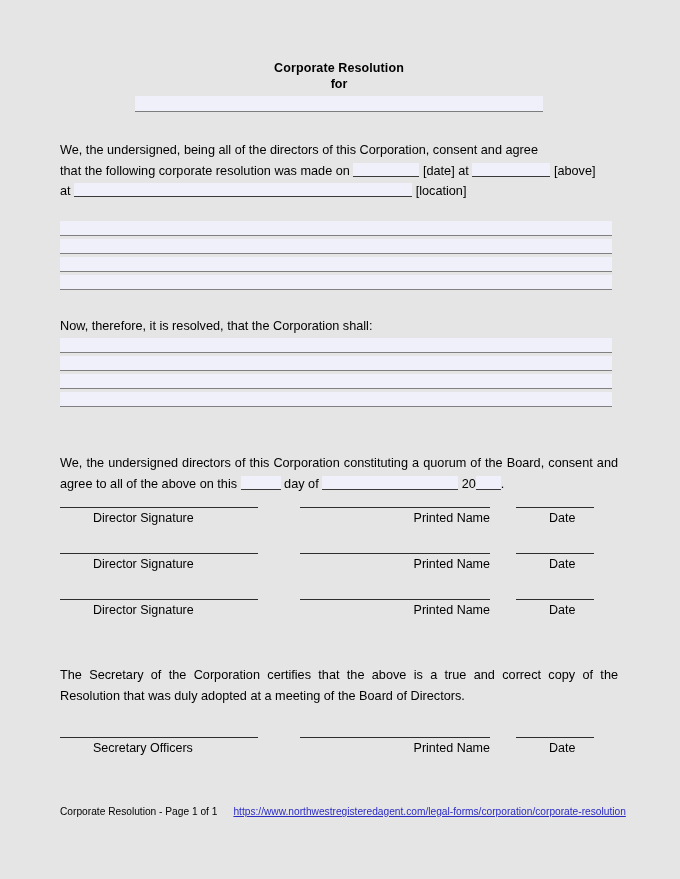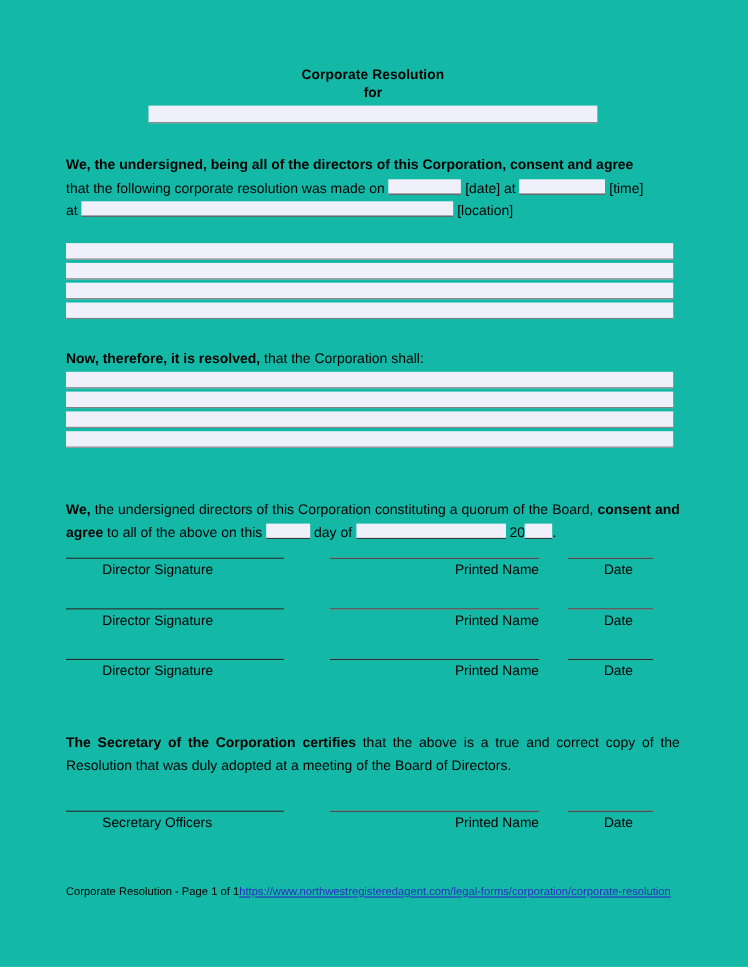--- a/index.html
+++ b/index.html
@@ -14,21 +14,21 @@
     color: #000000;
     position: relative;
     overflow: hidden;
   }
 
   .page {
     position: absolute;
     left: 0; top: 0;
     width: 680px;
     height: 879px;
-    background: #14b8a6;
+    background: #e5e5e5;
   }
 
   
   .content {
     position: absolute;
     left: 60px;
     top: 60px;
     width: 558px;
   }
 
@@ -54,21 +54,21 @@
     border-bottom: 1.6px solid #7d7d7d;
   }
 
   
   p.para {
     margin: 0;
     font-size: 12.7px;
     line-height: 20.5px;
   }
   .justify { text-align: justify; text-align-last: left; }
-  .b { font-weight: bold; }
+  .b { font-weight: normal; }
 
   .sp-head   { height: 28px; }
   .sp-block  { height: 17px; }
   .sp-mid    { height: 26px; }
 
   
   .blank {
     display: inline-block;
     background: #f0f0fb;
     border-bottom: 1.3px solid #3a3a3a;
@@ -126,20 +126,21 @@
     top: 805px;
     width: 560px;
     font-size: 10.2px;
     line-height: 14px;
     white-space: nowrap;
   }
   .footer .f-left { color: #000000; }
   .footer .f-url {
     color: #2b2bc4;
     text-decoration: underline;
+    margin-left: 16px;
   }
 </style>
 </head>
 <body>
 
 <div class="page">
   <div class="content">
 
     <div class="doc-title">Corporate Resolution</div>
     <div class="doc-for">for</div>
@@ -149,21 +150,21 @@
 
     <p class="para">
       <span class="b">We, the undersigned, being all of the directors of this Corporation, consent and agree</span>
     </p>
     <p class="para">
       <span>that the following corporate resolution was made on</span>
       <span class="blank bk-date"></span>
       <span>[date]</span>
       <span>at</span>
       <span class="blank bk-time"></span>
-      <span>[time]</span>
+      <span>[above]</span>
       <br>
       <span>at</span>
       <span class="blank bk-loc"></span>
       <span>[location]</span>
     </p>
 
     <div class="sp-block"></div>
 
     <div class="lines">
       <div class="ln"></div>

